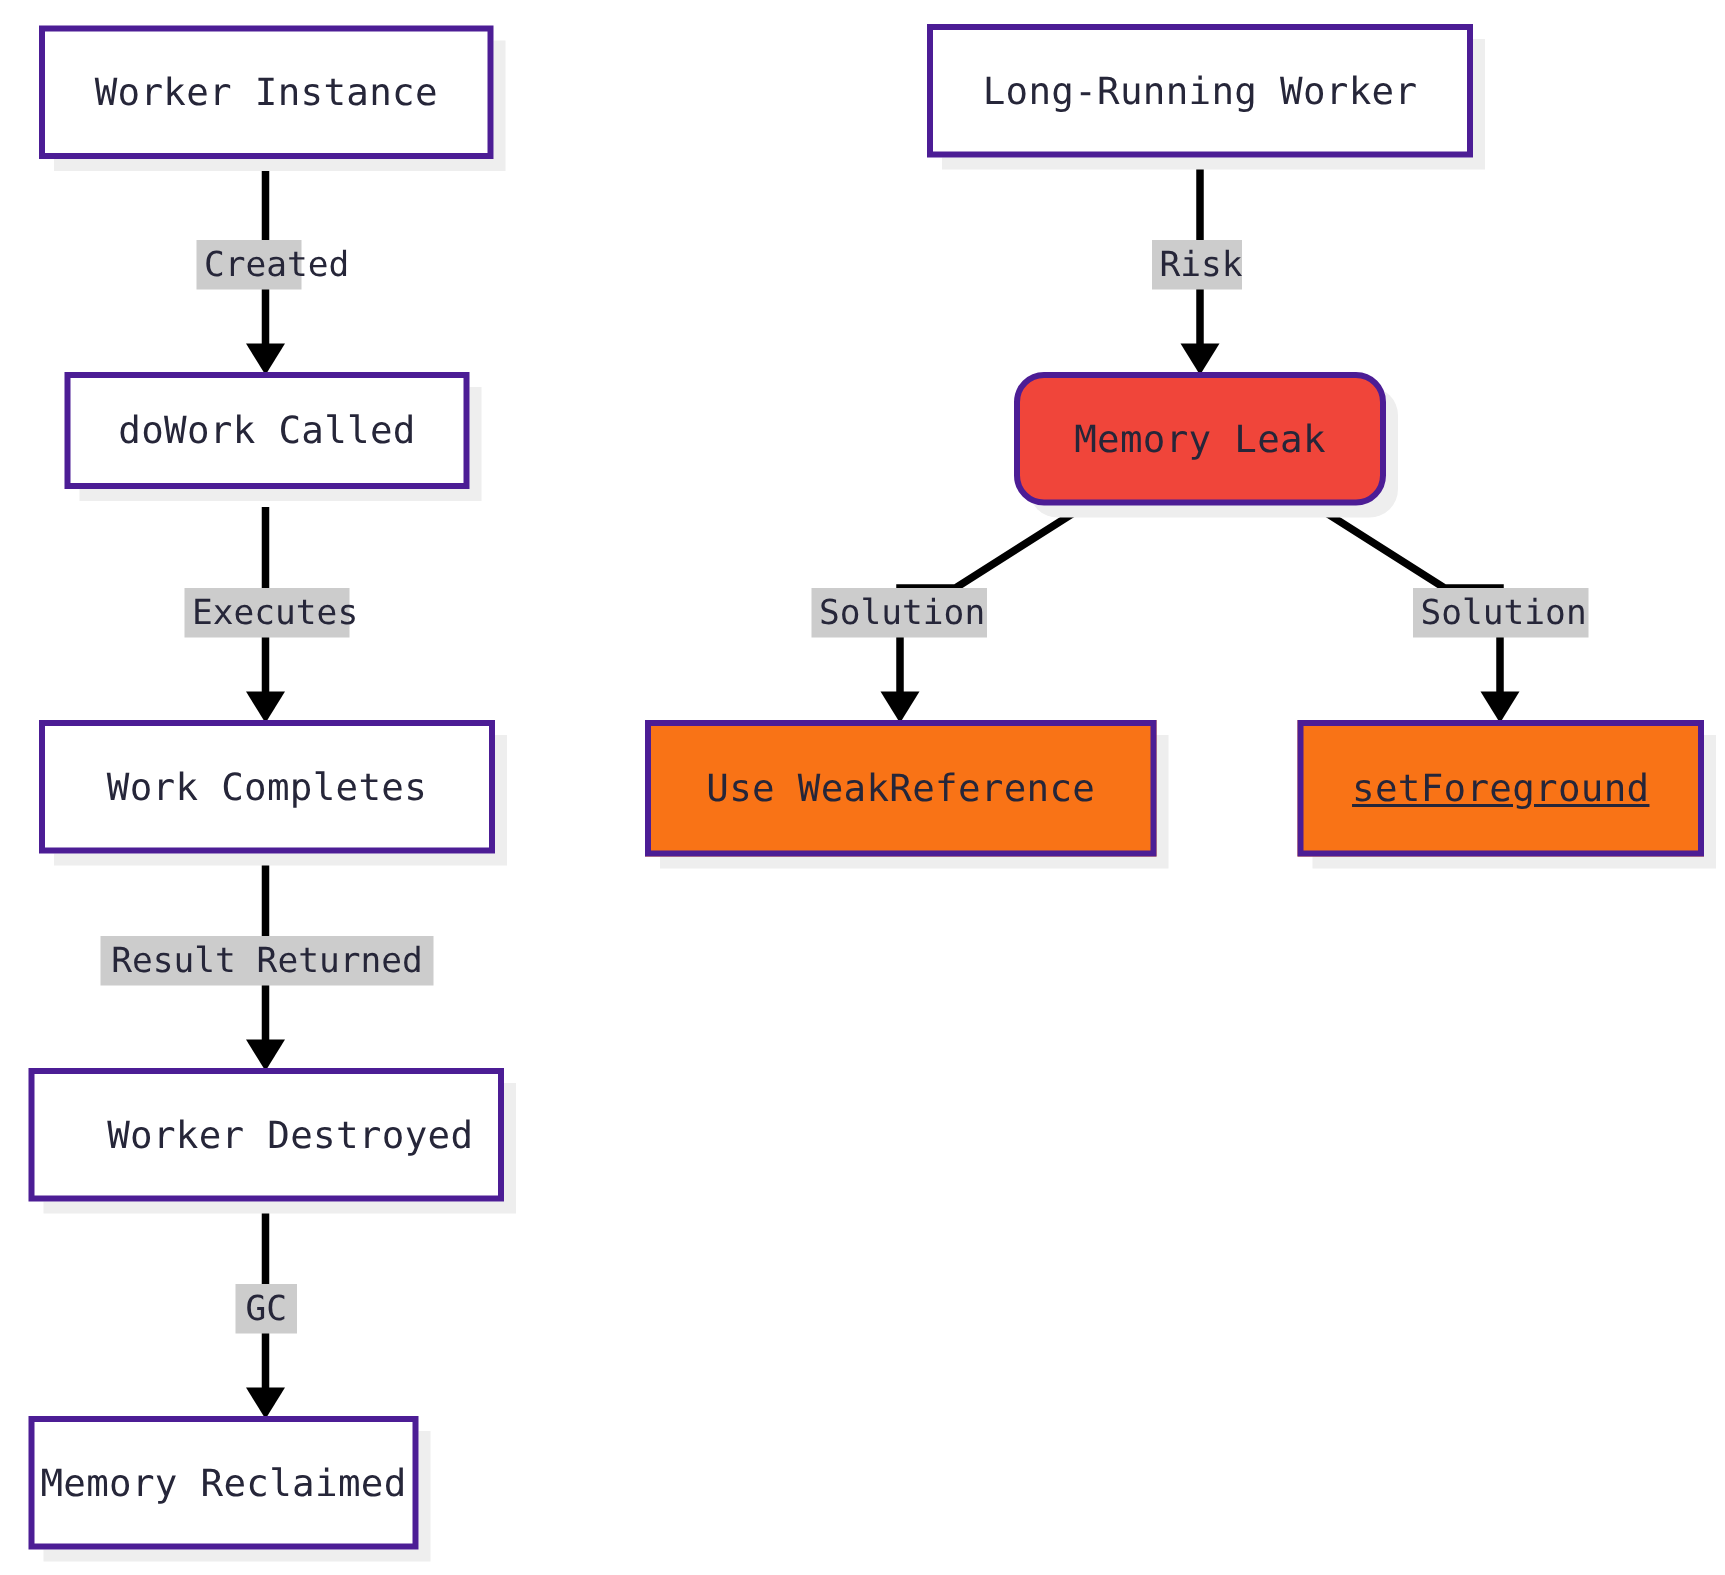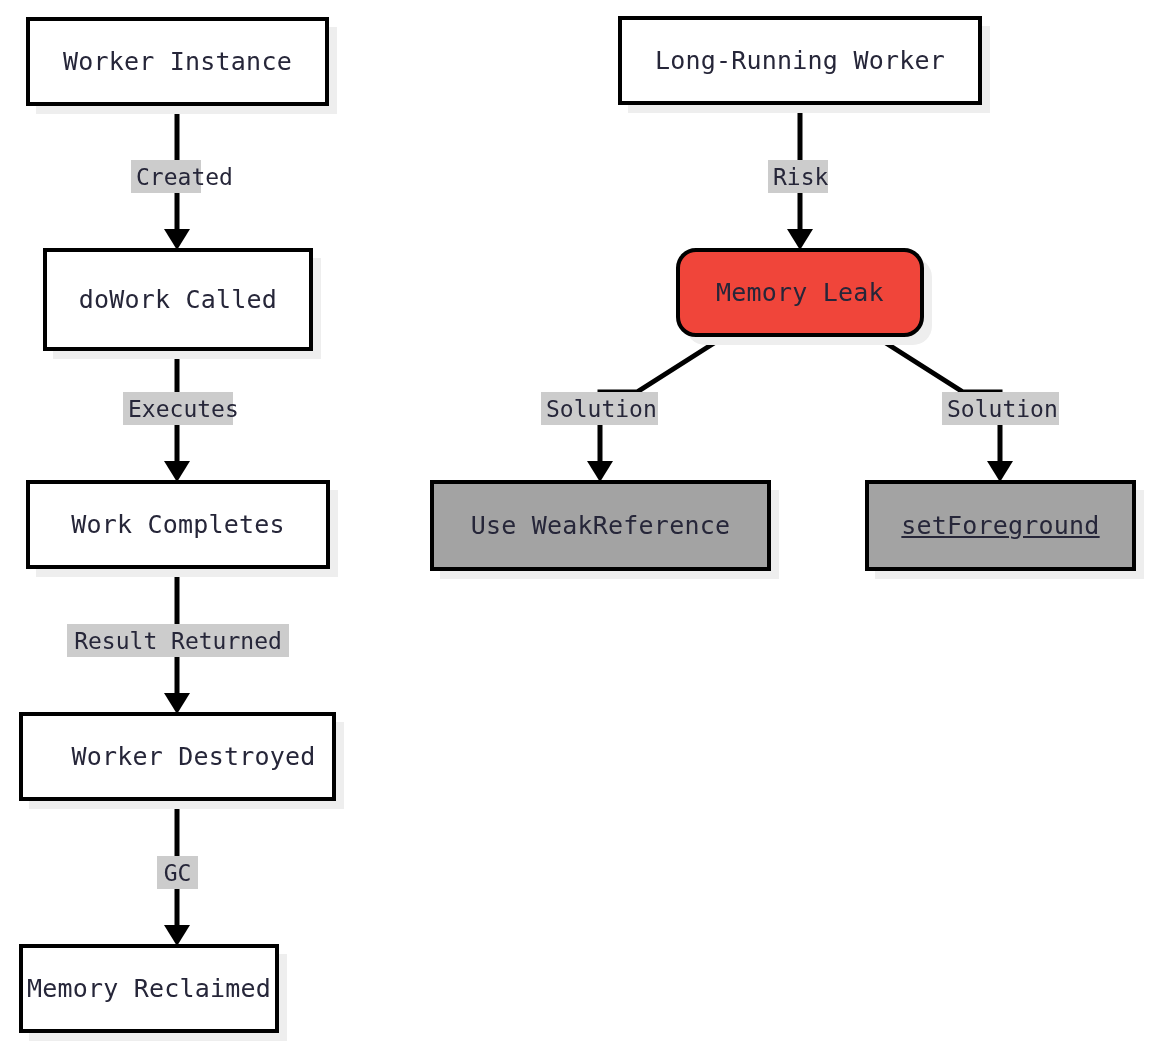--- a/index.html
+++ b/index.html
@@ -19,39 +19,39 @@
     position: absolute;
     left: 0;
     top: 0;
     width: 1150px;
     height: 1050px;
     pointer-events: none;
   }
   .node {
     position: absolute;
     box-sizing: border-box;
-    border: 4px solid #000000;
+    border: 4px solid #4c1d95;
     background: #ffffff;
     color: #262639;
     display: flex;
     align-items: center;
     justify-content: center;
     font-size: 25px;
     letter-spacing: 0.2px;
     text-align: center;
     line-height: 1.1;
     box-shadow: 9px 9px 0 -1px #eeeeee;
     white-space: nowrap;
   }
   .node.risk {
     background: #f0453a;
     border-radius: 20px;
   }
   .node.solution {
-    background: #a3a3a3;
+    background: #f97316;
   }
   .edge-label {
     position: absolute;
     background: #cccccc;
     color: #262639;
     font-size: 23px;
     line-height: 1.35;
     padding: 2px 5px;
     box-sizing: border-box;
     white-space: nowrap;
@@ -80,21 +80,21 @@
         <polygon points="164,925 190,925 177,946"></polygon>
         <polygon points="787,229 813,229 800,250"></polygon>
         <polygon points="587,461 613,461 600,482"></polygon>
         <polygon points="987,461 1013,461 1000,482"></polygon>
       </g>
   </svg>
 
   <div class="node" style="left: 26px; top: 17px; width: 303px; height: 89px;">
     <span>Worker Instance</span>
   </div>
-  <div class="node" style="left: 43px; top: 248px; width: 270px; height: 103px;">
+  <div class="node" style="left: 43px; top: 248px; width: 270px; height: 78px;">
     <span>doWork Called</span>
   </div>
   <div class="node" style="left: 26px; top: 480px; width: 304px; height: 89px;">
     <span>Work Completes</span>
   </div>
   <div class="node" style="left: 19px; top: 712px; width: 317px; height: 89px; padding-left: 32px;">
     <span>Worker Destroyed</span>
   </div>
   <div class="node" style="left: 19px; top: 944px; width: 260px; height: 89px;">
     <span>Memory Reclaimed</span>

